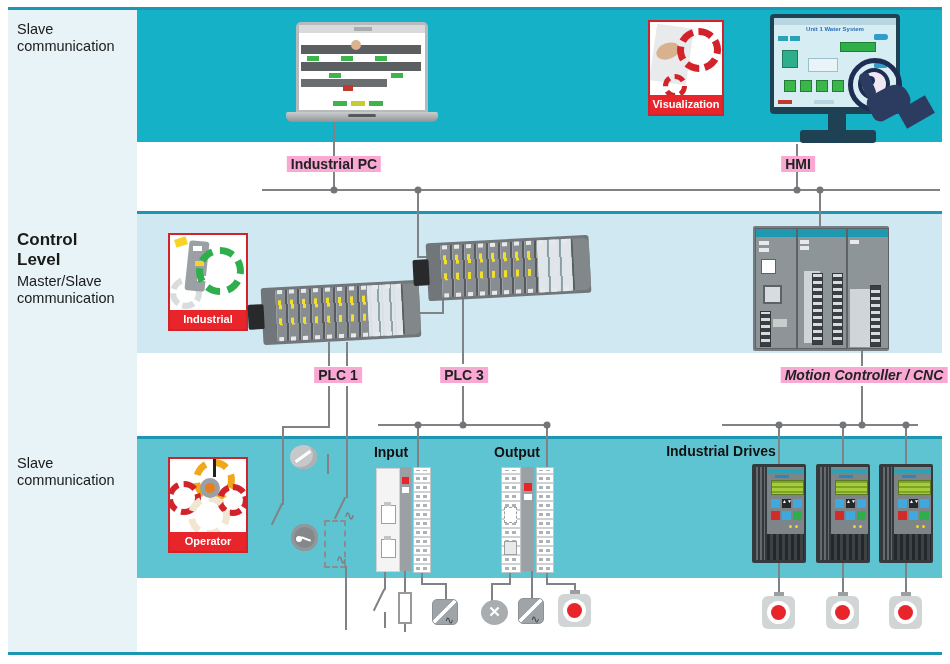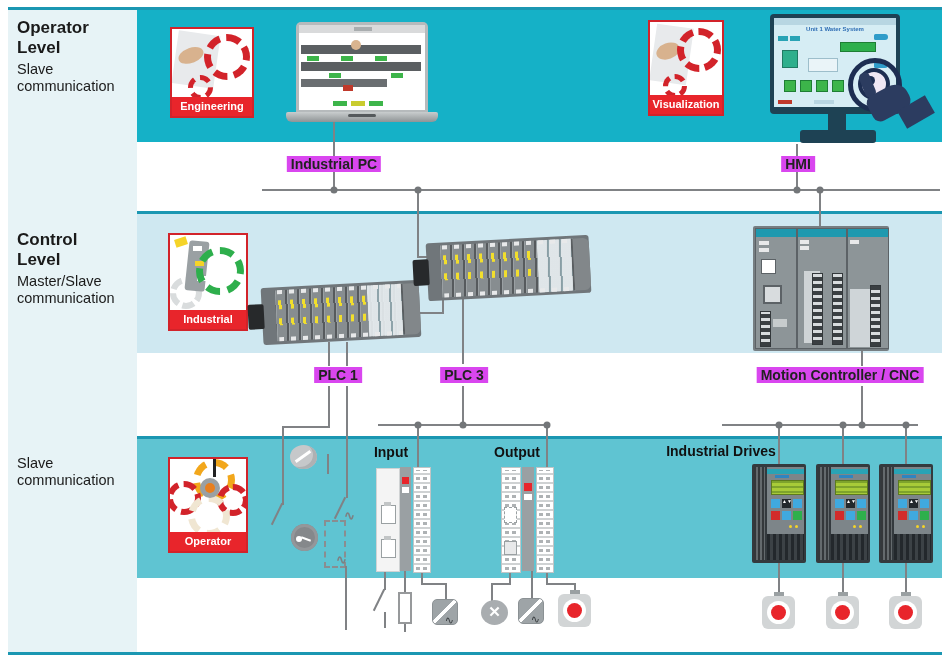--- a/index.html
+++ b/index.html
@@ -7,21 +7,21 @@
   .abs{position:absolute;}
   i,b,u,s{position:absolute;display:block;font-style:normal;text-decoration:none;font-weight:normal;}
   .band{position:absolute;left:137px;width:805px;}
   .divider{position:absolute;left:8px;width:934px;height:3px;background:#1b97b2;}
   .sidebar{position:absolute;left:8px;top:10px;width:129px;height:642px;background:#e7f3f6;}
   .lvl{position:absolute;left:17px;width:112px;color:#1a1a1a;}
   .lvl .t{font-weight:bold;font-size:17px;line-height:1.18;width:80px;}
   .lvl .s{font-size:14.5px;line-height:1.2;margin-top:3px;}
   .l{position:absolute;background:#808285;}
   .dot{position:absolute;width:7px;height:7px;border-radius:50%;background:#737679;transform:translate(-50%,-50%);}
-  .nlabel{position:absolute;transform:translateX(-50%);font-weight:bold;font-size:14px;color:#222;background:#d946ef;padding:0 4px;white-space:nowrap;}
+  .nlabel{position:absolute;transform:translateX(-50%);font-weight:bold;font-size:14px;color:#222;background:#f9a8d4;padding:0 4px;white-space:nowrap;}
   .blabel{position:absolute;transform:translateX(-50%);font-weight:bold;font-size:14px;color:#111;white-space:nowrap;}
   .badge{position:absolute;border:2px solid #d2232a;background:#fff;display:flex;flex-direction:column;}
   .badge-art{position:relative;flex:1;overflow:hidden;}
   .badge-label{background:#e8252b;color:#fff;font-weight:bold;font-size:11px;line-height:1.15;text-align:center;padding:3px 1px;}
   .gear{border-radius:50%;border-style:dashed;background:transparent;}
   .rack{position:absolute;background:#70767a;border-radius:3px;}
   .rack-mods{position:absolute;left:14px;right:16px;top:3px;bottom:3px;background:repeating-linear-gradient(90deg,#9aa0a3 0 1px,#878d90 1px 10px,#565a5d 10px 12px);}
   .rack-light{position:absolute;right:16px;top:3px;bottom:3px;width:36px;background:repeating-linear-gradient(90deg,#e9eff2 0 10px,#8fa6ad 10px 12px);opacity:.9;}
   .rack-y{position:absolute;left:14px;right:52px;background:repeating-linear-gradient(90deg,transparent 0 3px,#f2df2c 3px 6px,transparent 6px 12px);}
   .rack-notch{position:absolute;left:16px;right:18px;height:4px;background:repeating-linear-gradient(90deg,#e8e9ea 0 5px,transparent 5px 12px);}
@@ -64,21 +64,20 @@
   <div class="divider" style="top:7px;"></div>
   <div class="band" style="top:10px;height:132px;background:#15b1c7;"></div>
   <div class="divider" style="top:211px;"></div>
   <div class="band" style="top:214px;height:139px;background:#cfe8f1;"></div>
   <div class="divider" style="top:436px;"></div>
   <div class="band" style="top:439px;height:139px;background:#5fc4d2;"></div>
   <div class="divider" style="top:652px;"></div>
   <div class="sidebar"></div>
 
   <div class="lvl" style="top:18px;">
-    <div class="t">Operator Level</div>
     <div class="s">Slave communication</div>
   </div>
   <div class="lvl" style="top:230px;">
     <div class="t">Control Level</div>
     <div class="s">Master/Slave communication</div>
   </div>
   <div class="lvl" style="top:452px;">
     <div class="s">Slave communication</div>
   </div>
 
@@ -173,29 +172,20 @@
     </span>
   <span class="mbtn" style="left:826px;top:596px;">
       <u></u>
       <s></s>
     </span>
   <span class="mbtn" style="left:889px;top:596px;">
       <u></u>
       <s></s>
     </span>
 
-  <div class="badge" style="left:170px;top:27px;width:80px;height:87px;">
-    <div class="badge-art">
-      <i style="left:4%;top:6%;width:52%;height:78%;background:#e8eaec;transform:rotate(8deg);"></i>
-      <i style="left:8%;top:28%;width:32%;height:22%;background:#d8b28e;border-radius:50%;transform:rotate(-20deg);"></i>
-      <i class="gear" style="right:3%;top:8%;width:32px;height:32px;border:7px dashed #d2232a;"></i>
-      <i class="gear" style="left:20%;bottom:-4%;width:15px;height:15px;border:5px dashed #d2232a;"></i>
-    </div>
-    <div class="badge-label">Engineering</div>
-  </div>
 
   <div class="badge" style="left:648px;top:20px;width:72px;height:92px;">
     <div class="badge-art">
       <i style="left:4%;top:6%;width:52%;height:78%;background:#e8eaec;transform:rotate(8deg);"></i>
       <i style="left:8%;top:28%;width:34%;height:22%;background:#d8b28e;border-radius:50%;transform:rotate(-20deg);"></i>
       <i class="gear" style="right:2%;top:8%;width:30px;height:30px;border:7px dashed #d2232a;"></i>
       <i class="gear" style="left:18%;bottom:-4%;width:14px;height:14px;border:5px dashed #d2232a;"></i>
     </div>
     <div class="badge-label">Visualization</div>
   </div>
@@ -407,18 +397,18 @@
       <i style="left:22px;top:58px;width:3px;height:3px;background:#f5d428;border-radius:50%;"></i>
       <i style="left:28px;top:58px;width:3px;height:3px;background:#f5d428;border-radius:50%;"></i>
       <i class="d-vent"></i>
     </div>
   </div>
 
   <span class="nlabel" style="left:334px;top:156px;">Industrial PC</span>
   <span class="nlabel" style="left:798px;top:156px;">HMI</span>
   <span class="nlabel" style="left:338px;top:367px;">PLC 1</span>
   <span class="nlabel" style="left:464px;top:367px;">PLC 3</span>
-  <span class="nlabel" style="left:840px;top:367px;">Motion Controller / CNC</span>
+  <span class="nlabel" style="left:864px;top:367px;font-style:italic;">Motion Controller / CNC</span>
   <span class="blabel" style="left:391px;top:444px;">Input</span>
   <span class="blabel" style="left:517px;top:444px;">Output</span>
   <span class="blabel" style="left:721px;top:443px;">Industrial Drives</span>
 
 </div>
 
 </body></html>

